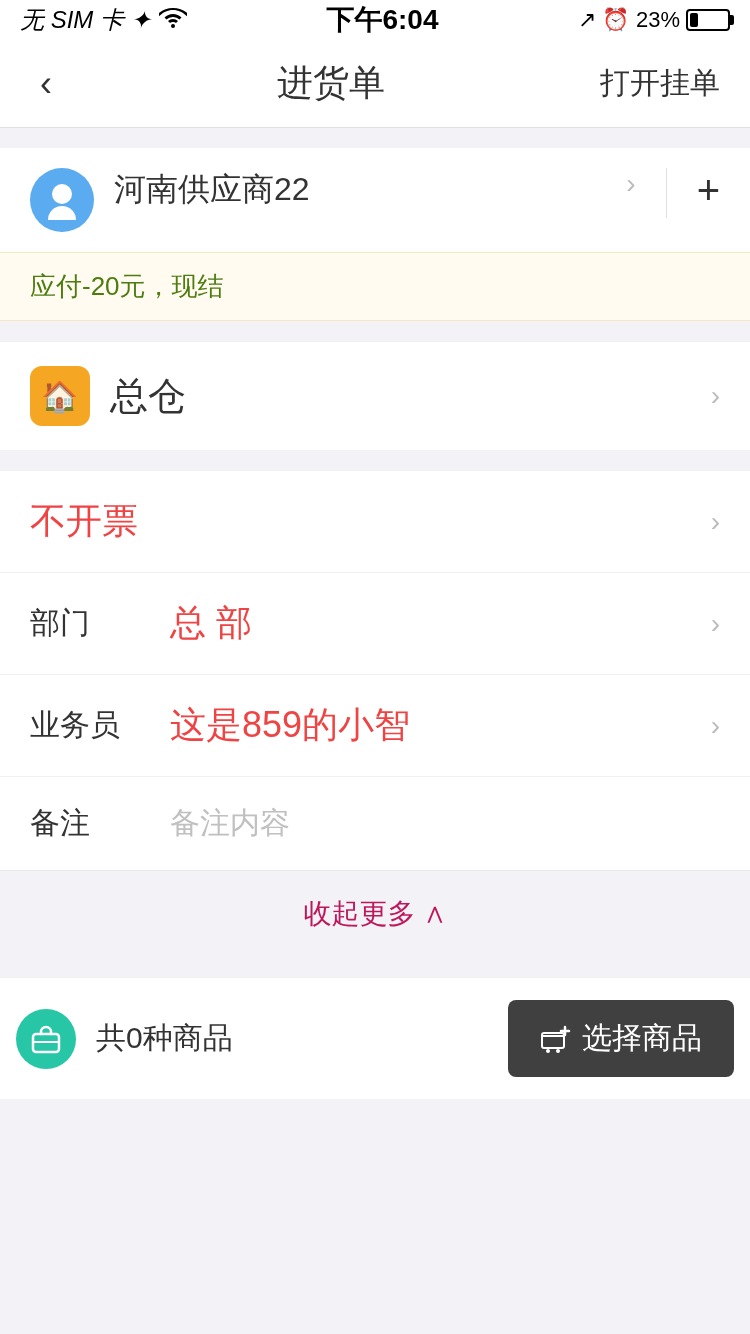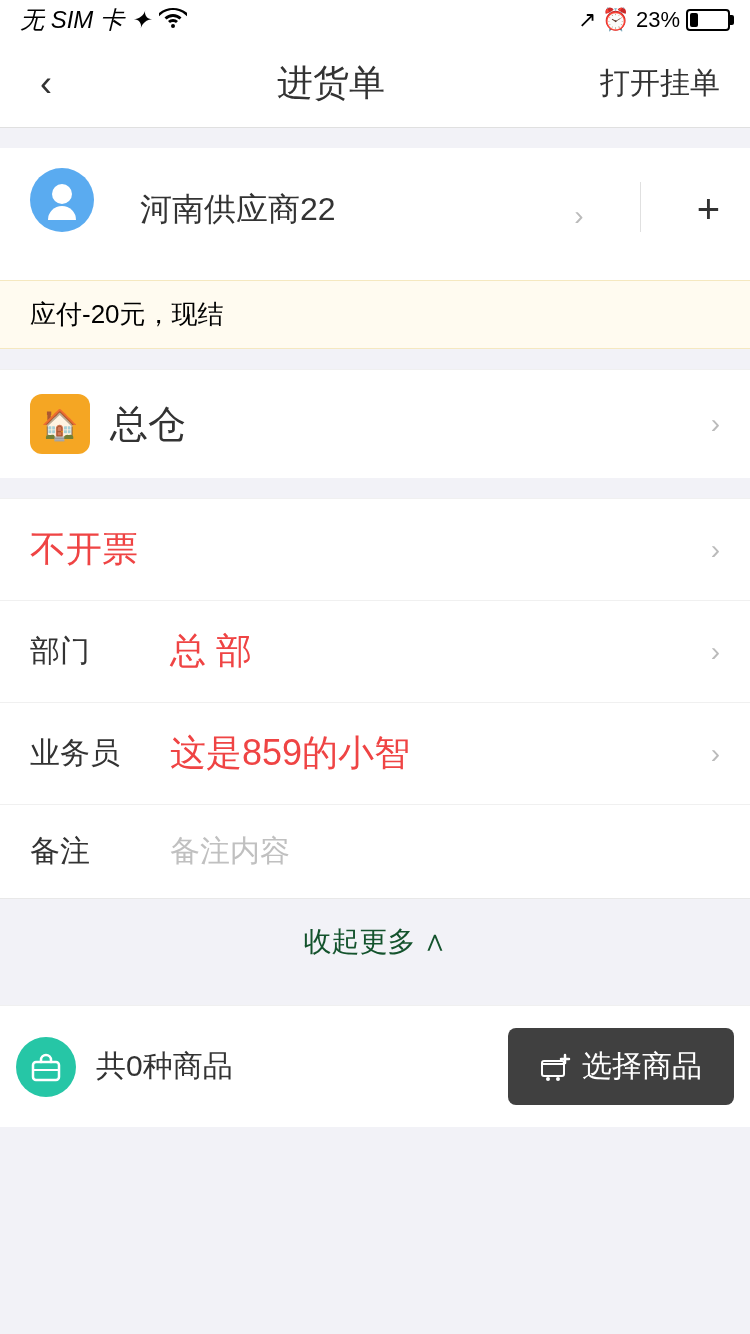--- a/index.html
+++ b/index.html
@@ -90,24 +90,23 @@
     }
 
     
     .card-section {
       background: #fff;
     }
 
     
     .supplier-row {
       display: flex;
-      align-items: flex-end;
+      align-items: flex-start;
       padding: 20px 30px;
       background: #fff;
-      gap: 26px;
     }
     .supplier-avatar {
       width: 64px;
       height: 64px;
       border-radius: 50%;
       background: #5aabf0;
       display: flex;
       align-items: center;
       justify-content: center;
       margin-right: 20px;
@@ -153,24 +152,23 @@
       height: 50px;
       background: #e0e0e0;
       margin-right: 30px;
     }
 
     
     .notice-bar {
       background: #fffbf0;
       padding: 16px 30px;
       font-size: 26px;
-      color: #000000;
+      color: #4d7c0f;
       border-top: 1px solid #f5e8c0;
       border-bottom: 1px solid #f5e8c0;
-      margin-top: 28px;
     }
 
     
     .warehouse-row {
       display: flex;
       align-items: center;
       padding: 24px 30px;
       background: #fff;
       border-top: 1px solid #f0f0f0;
     }
@@ -226,21 +224,21 @@
     }
 
     
     .collapse-row {
       display: flex;
       align-items: center;
       justify-content: center;
       padding: 24px 30px;
       background: #f2f2f7;
       font-size: 28px;
-      color: #14532d;
+      color: #be185d;
       cursor: pointer;
       border-top: 1px solid #e8e8e8;
     }
 
     
     .product-row {
       display: flex;
       align-items: center;
       padding: 22px 16px;
       background: #fff;
@@ -280,20 +278,21 @@
 
 <div class="status-bar">
   <div class="status-left">
     <span>无 SIM 卡 ✦</span>
     <span>
       <svg width="28" height="20" viewBox="0 0 28 20">
           <path d="M14 16a2 2 0 1 1 0 4 2 2 0 0 1 0-4zm0-5a7 7 0 0 1 5 2.1l-2 2A4 4 0 0 0 14 14a4 4 0 0 0-3 1.1l-2-2A7 7 0 0 1 14 11zm0-5a12 12 0 0 1 8.5 3.5l-2 2A9 9 0 0 0 14 9a9 9 0 0 0-6.5 2.5l-2-2A12 12 0 0 1 14 6zm0-6C20.6 0 26.5 2.7 30.7 7l-2 2C24.9 4.8 19.7 2 14 2S3.1 4.8-.7 9l-2-2C2.5 2.7 7.4 0 14 0z" fill="#000"></path>
         </svg>
     </span>
   </div>
+  <div class="status-center">下午6:04</div>
   <div class="status-right">
     <span>↗</span>
     <span>⏰</span>
     <span>23%</span>
     <div class="battery-icon">
       <div class="battery-fill"></div>
     </div>
   </div>
 </div>
 

